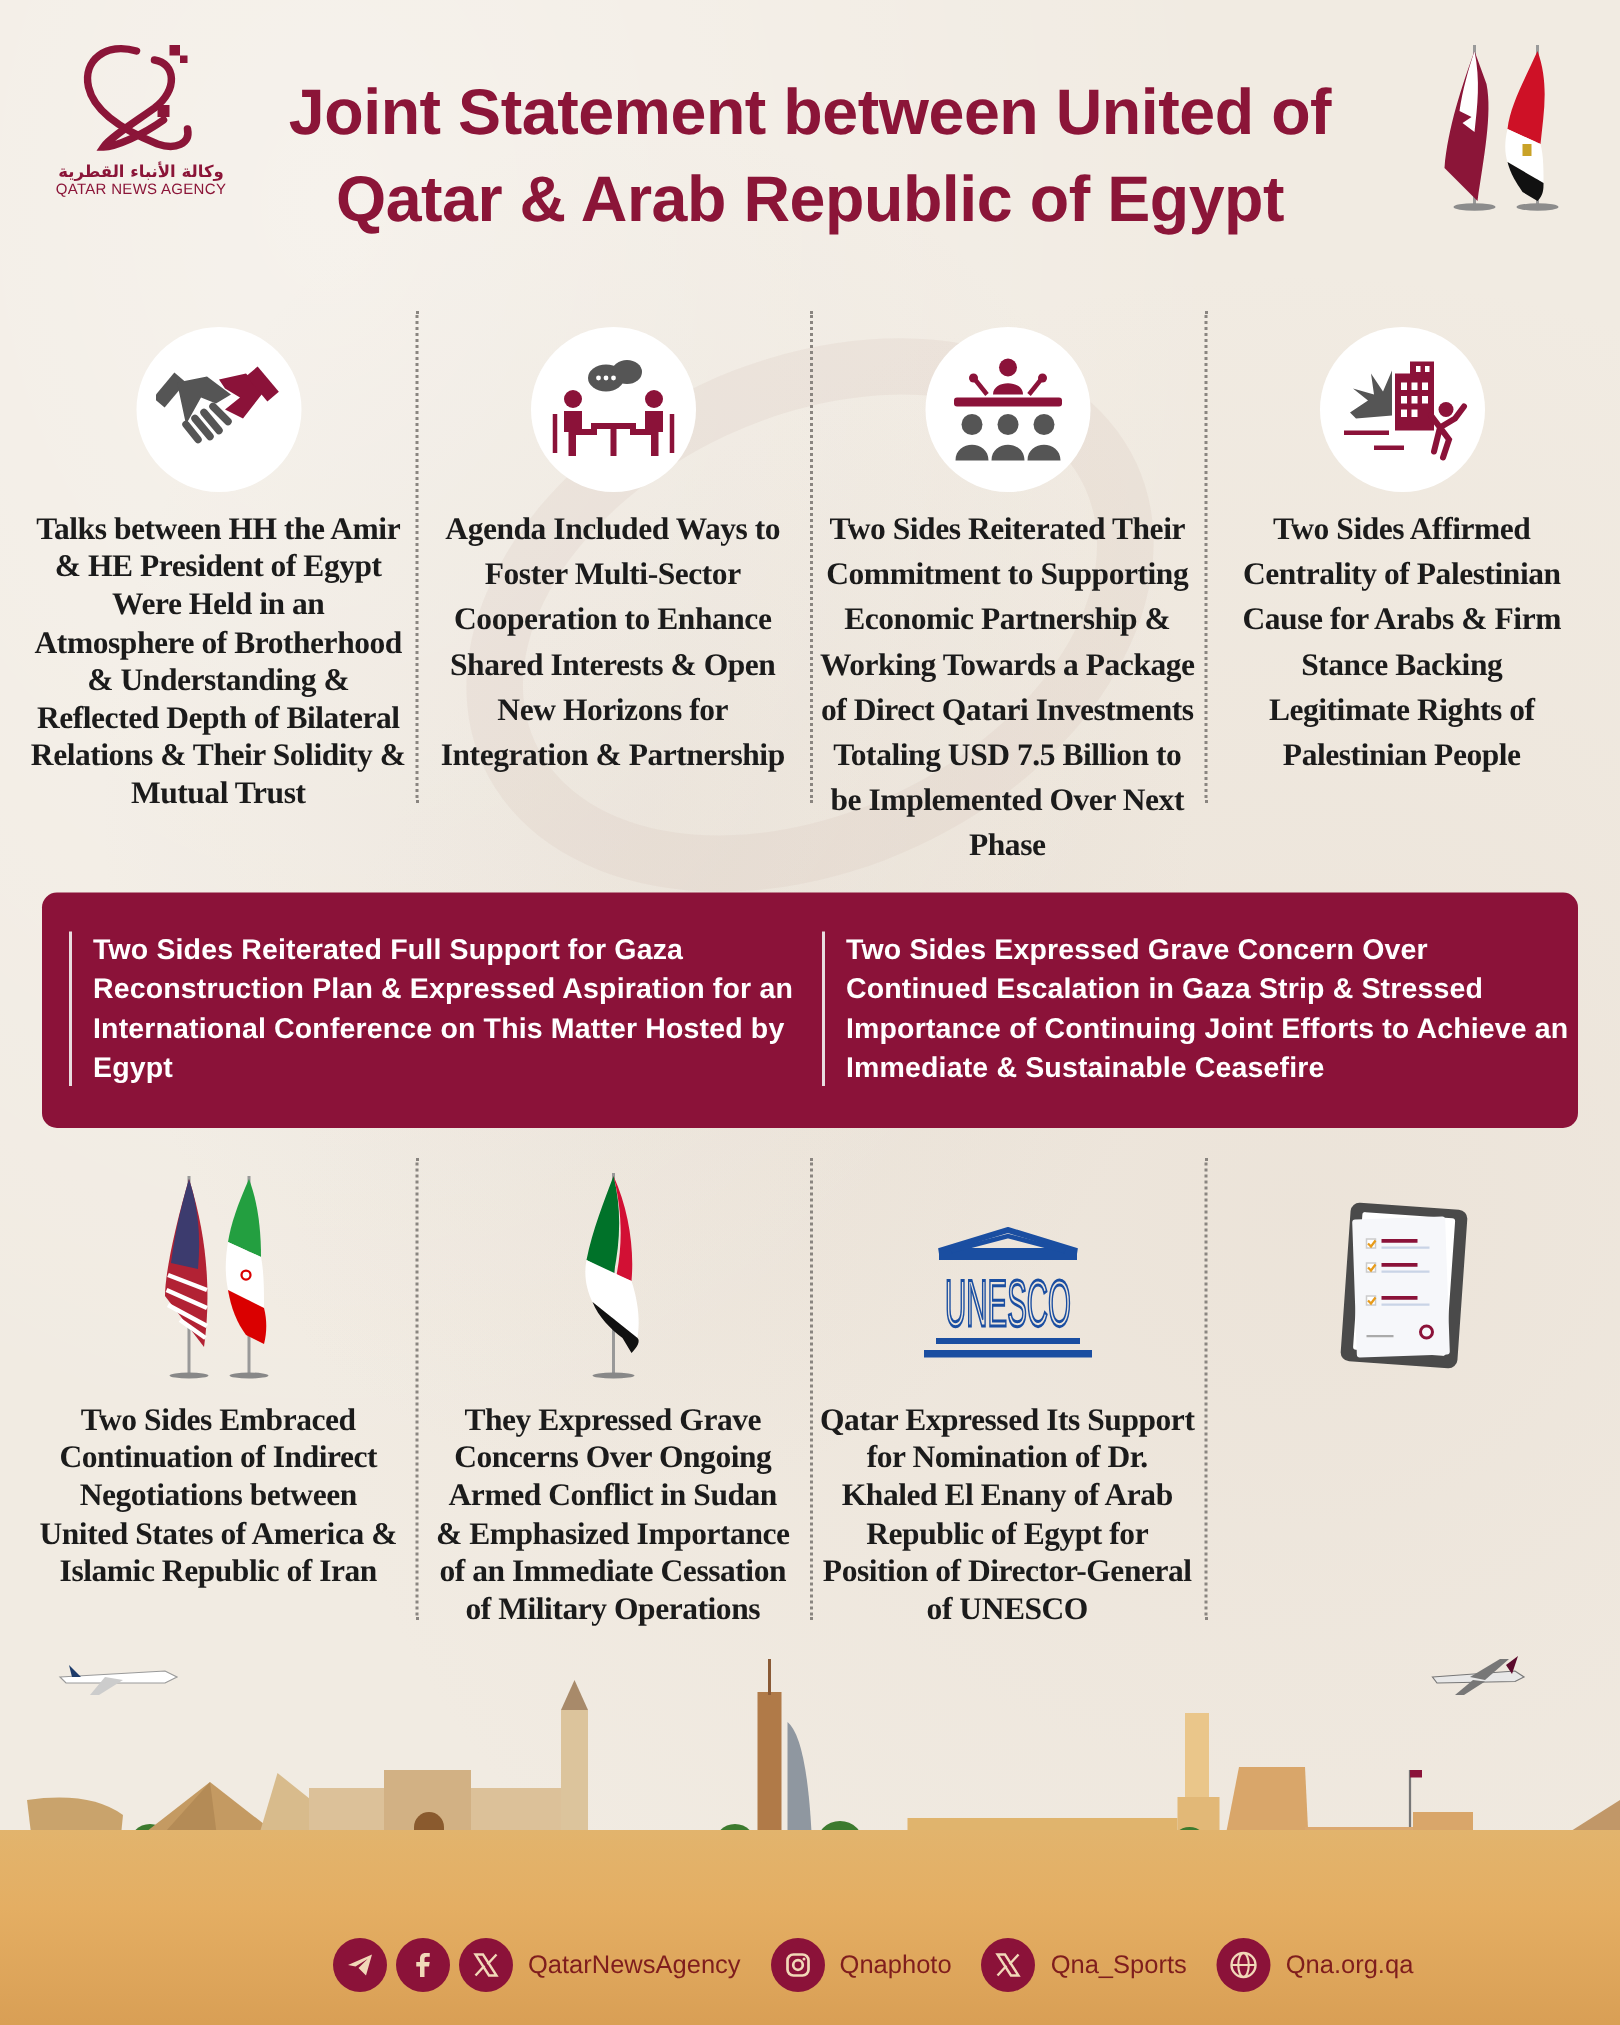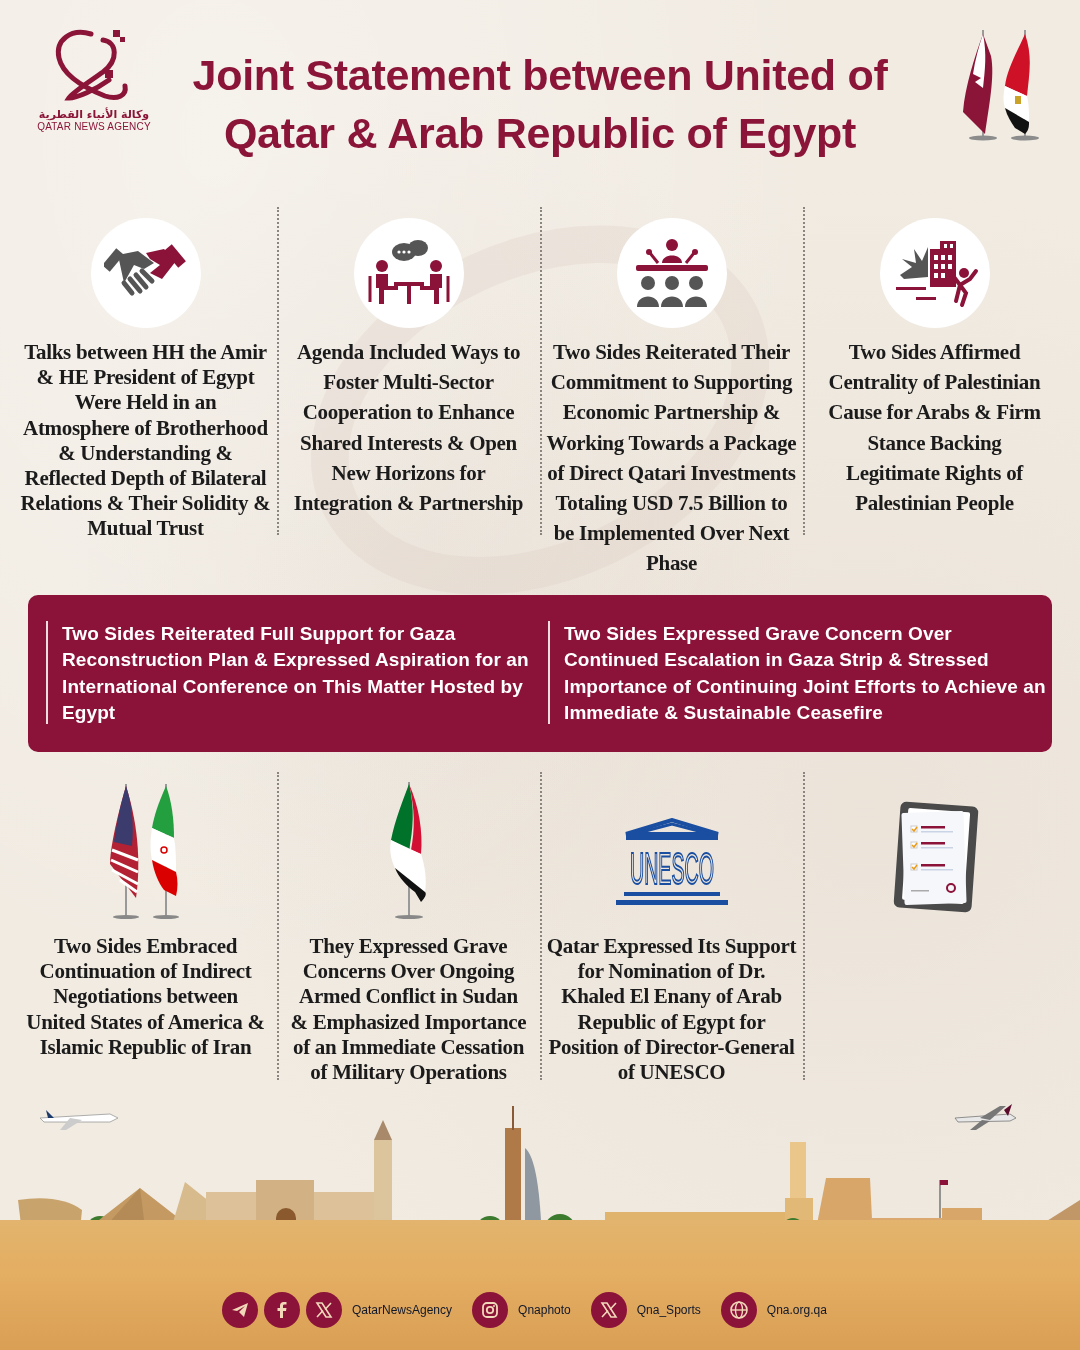--- a/index.html
+++ b/index.html
@@ -79,21 +79,21 @@
   .sand {
     position: absolute; left: 0; right: 0; bottom: 0; height: 130px;
     background: linear-gradient(180deg, #e2b46d 0%, #e4ae63 40%, #d99f55 100%);
   }
 
   
   .footer {
     position: absolute; left: 222px; top: 1290px; height: 40px; display: flex; align-items: center; gap: 6px;
   }
   .soc { width: 36px; height: 36px; border-radius: 50%; background: #8b1239; display: flex; align-items: center; justify-content: center; }
-  .soc-label { color: #0f172a; font-family: "Liberation Sans", sans-serif; font-size: 12px; margin: 0 14px 0 4px; }
+  .soc-label { color: #7f1d1d; font-family: "Liberation Sans", sans-serif; font-size: 17px; margin: 0 14px 0 4px; }
 </style>
 </head>
 <body>
 
 <div class="bg-texture"></div>
 <div class="watermark"></div>
 
 <div class="header">
   <div class="logo">
     <svg width="86" height="80" viewBox="0 0 86 80">

